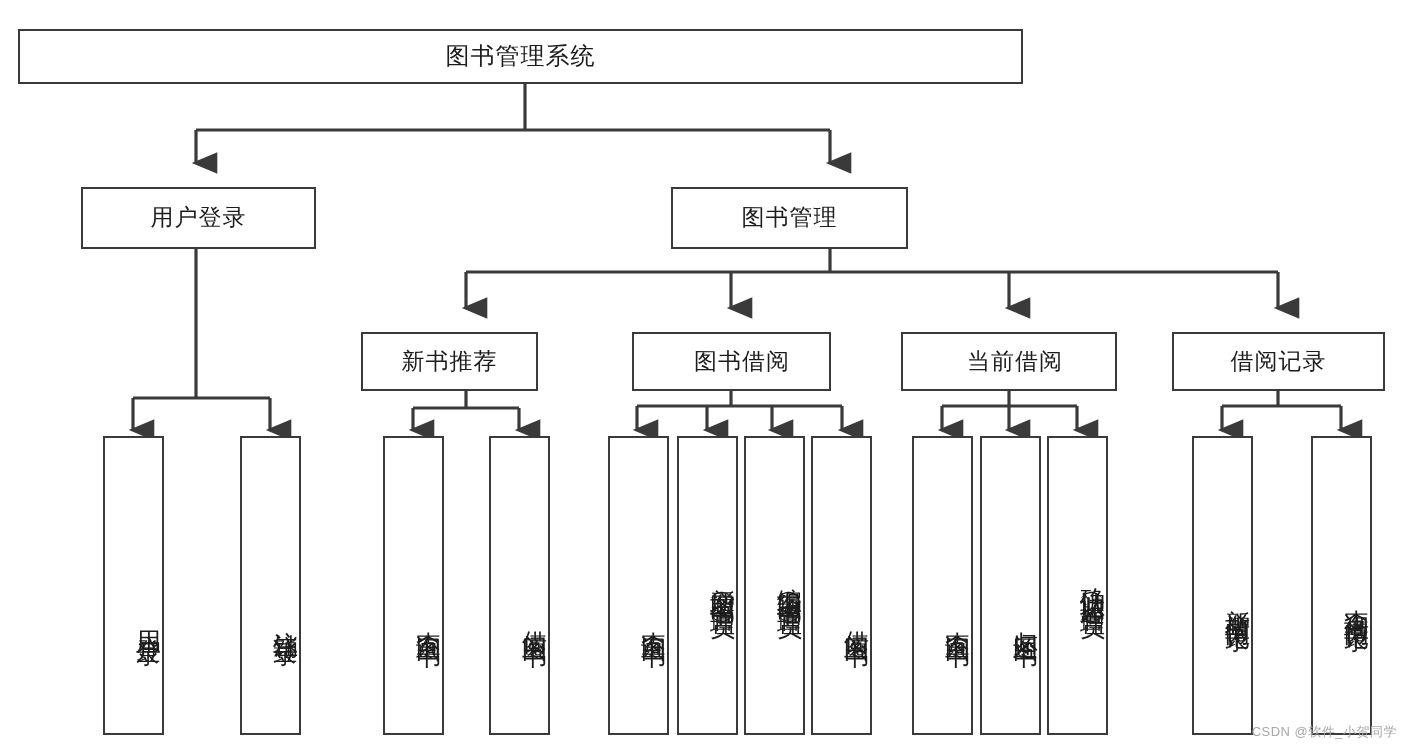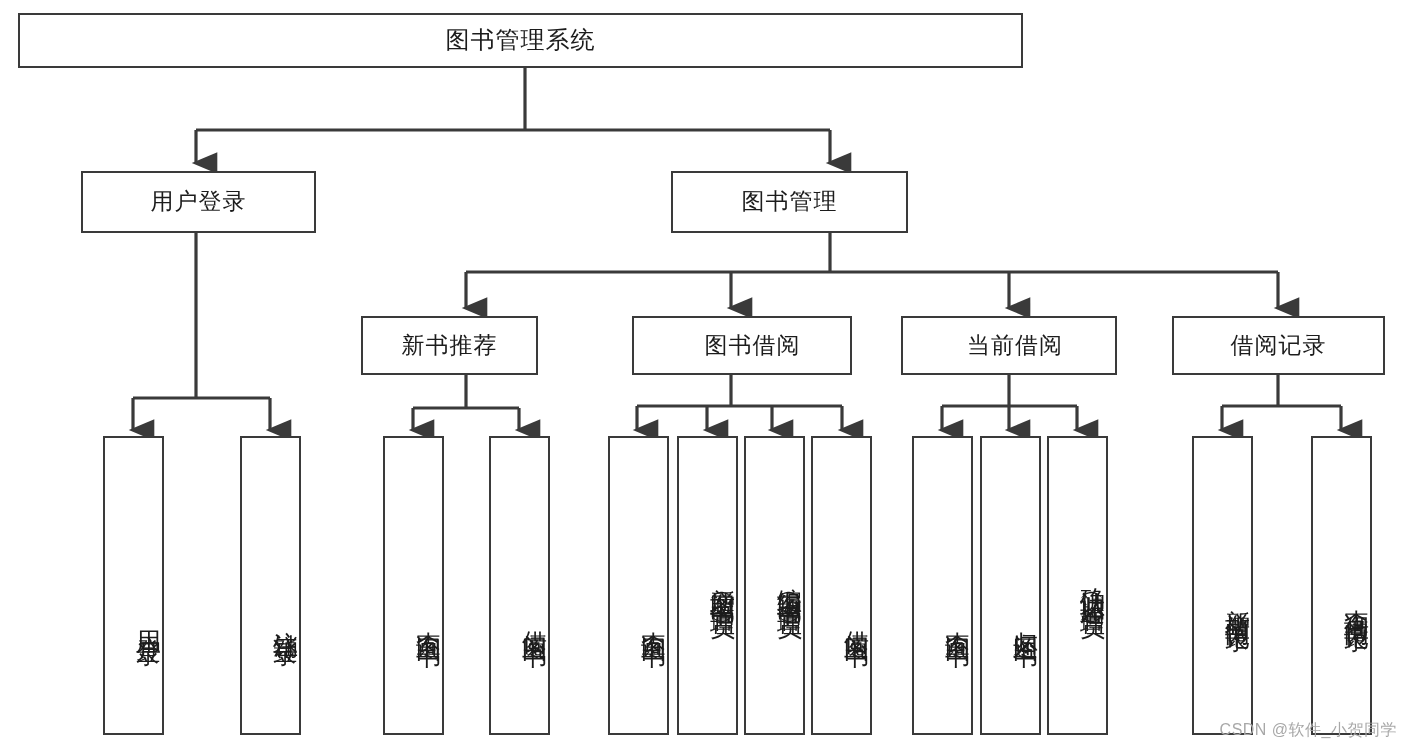--- a/index.html
+++ b/index.html
@@ -33,20 +33,21 @@
     display: flex;
     align-items: center;
     justify-content: center;
     color: #1c1c1c;
     z-index: 2;
   }
   .node.horiz {
     font-size: 23px;
     letter-spacing: 1px;
     line-height: 1.2;
+    margin-top: 16px;
   }
   .node.vert {
     writing-mode: vertical-rl;
     text-orientation: upright;
     font-size: 25px;
     letter-spacing: 4px;
     line-height: 1.1;
     padding: 8px 0;
     align-items: flex-start;
     justify-content: center;
@@ -54,21 +55,21 @@
   .node.vert.topalign {
     align-items: flex-start;
   }
   .node.root {
     font-size: 24px;
   }
   .watermark {
     position: absolute;
     right: 8px;
     bottom: 6px;
-    font-size: 16px;
+    font-size: 13px;
     color: #a8a8a8;
     letter-spacing: 0.5px;
     z-index: 3;
     white-space: nowrap;
   }
 </style>
 </head>
 <body>
 
 <div id="canvas">
@@ -124,21 +125,21 @@
       <path d="M 1341 406 L 1341 430" marker-end="url(#arrow)"></path>
     </g>
   </svg>
 
   <div class="node horiz root" style="left:18px; top:13px; width:1005px; height:55px;">图书管理系统</div>
 
   <div class="node horiz" style="left:81px; top:171px; width:235px; height:62px;">用户登录</div>
   <div class="node horiz" style="left:671px; top:171px; width:237px; height:62px;">图书管理</div>
 
   <div class="node horiz" style="left:361px; top:316px; width:177px; height:59px;">新书推荐</div>
-  <div class="node horiz" style="left:632px; top:316px; width:220px; height:59px;padding-left:21px;">图书借阅</div>
+  <div class="node horiz" style="left:632px; top:316px; width:199px; height:59px;padding-left:21px;">图书借阅</div>
   <div class="node horiz" style="left:901px; top:316px; width:216px; height:59px;padding-left:12px;">当前借阅</div>
   <div class="node horiz" style="left:1172px; top:316px; width:213px; height:59px;">借阅记录</div>
 
   <div class="node vert" style="left:103px; top:436px; width:61px; height:299px; padding-top:75px;">用户登录</div>
   <div class="node vert" style="left:240px; top:436px; width:61px; height:299px; padding-top:75px;">注销登录</div>
 
   <div class="node vert" style="left:383px; top:436px; width:61px; height:299px; padding-top:75px;">查询图书</div>
   <div class="node vert" style="left:489px; top:436px; width:61px; height:299px; padding-top:75px;">借阅图书</div>
 
   <div class="node vert" style="left:608px; top:436px; width:61px; height:299px; padding-top:75px;">查询图书</div>

